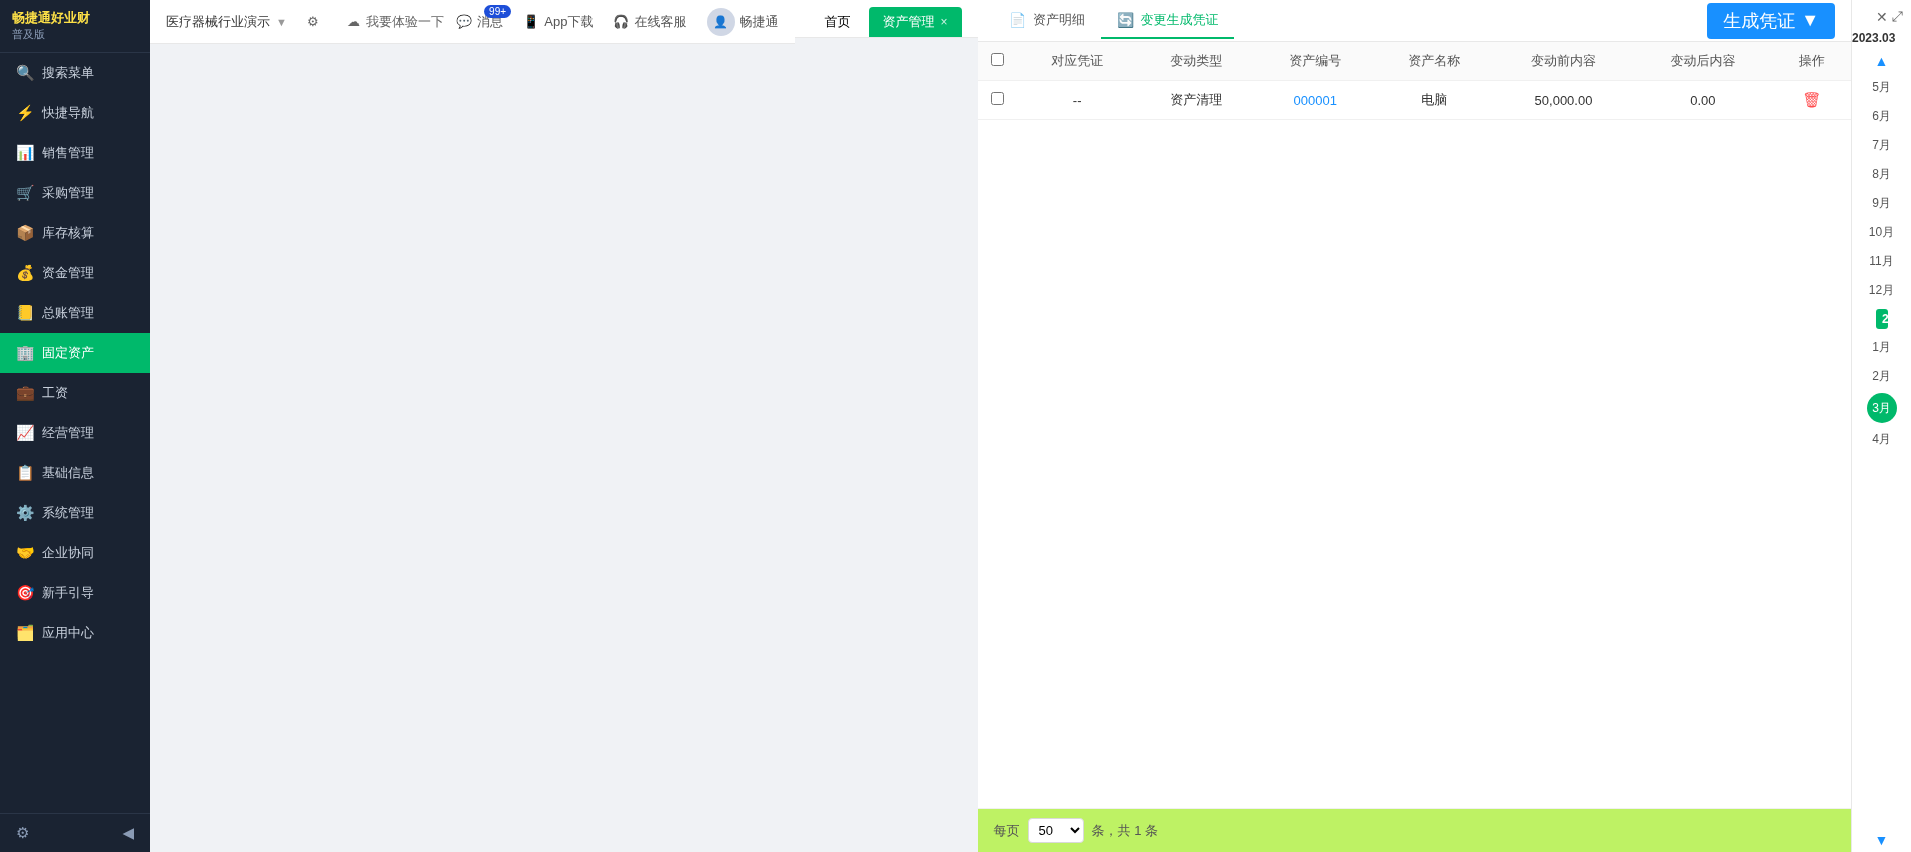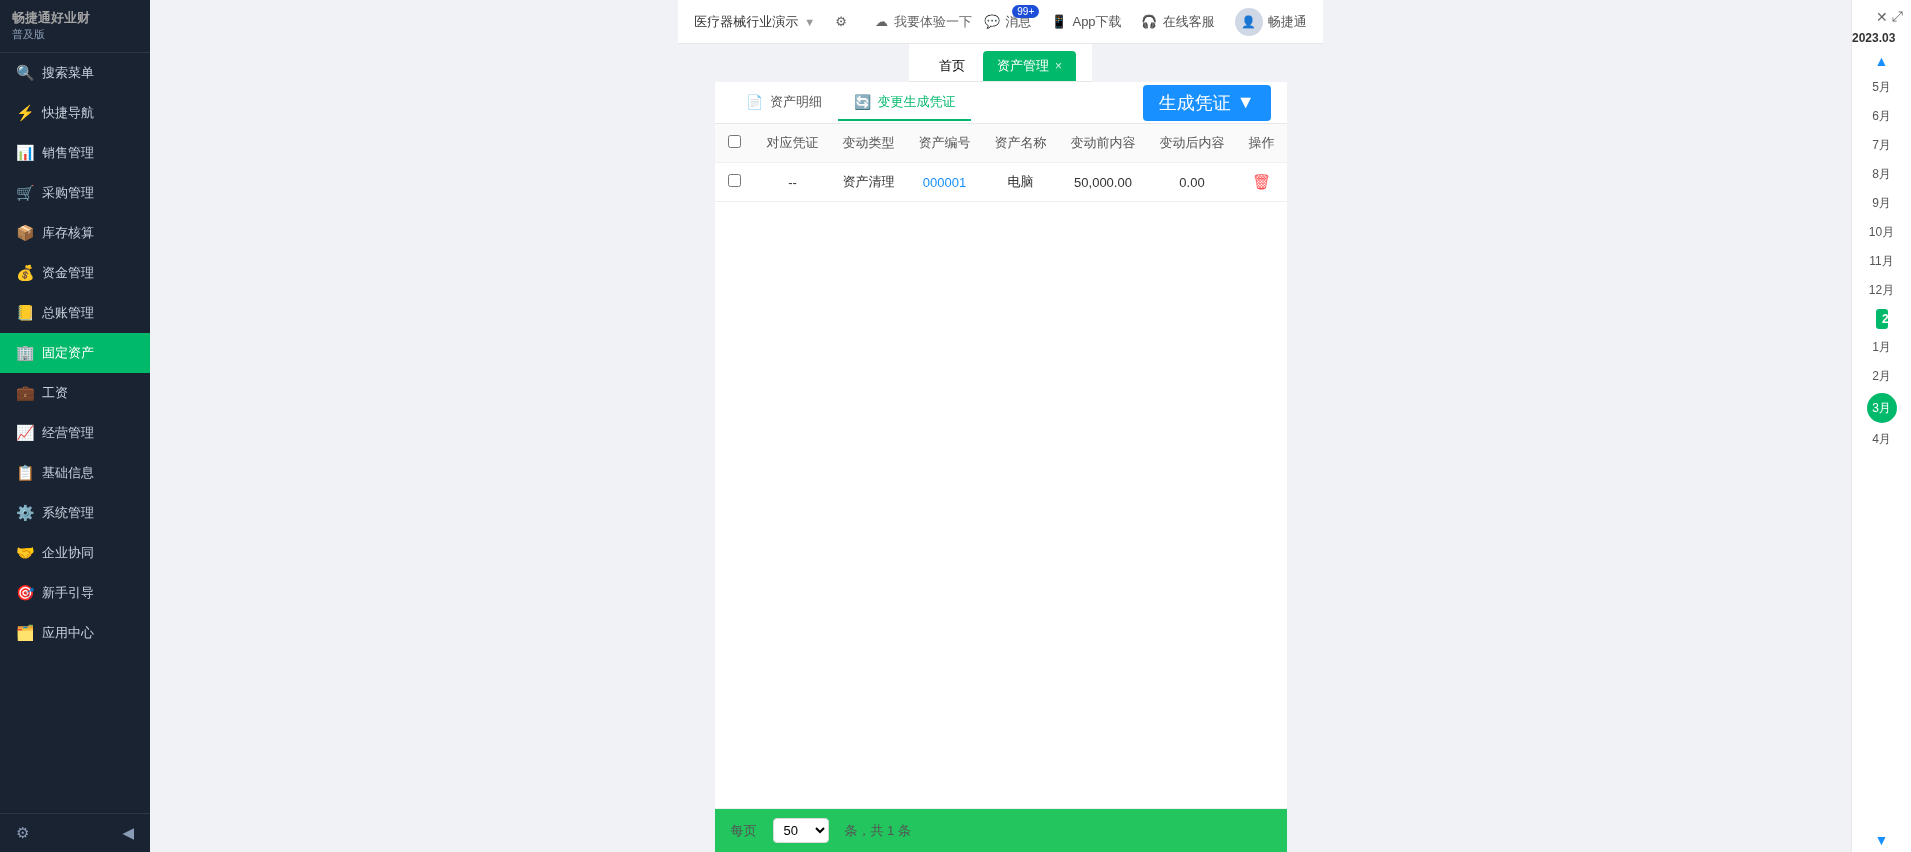--- a/index.html
+++ b/index.html
@@ -18,21 +18,21 @@
     .sidebar-logo {
       padding: 10px 12px;
       background: #1a2332;
       border-bottom: 1px solid #2a3547;
       display: flex;
       flex-direction: column;
       align-items: flex-start;
     }
     .sidebar-logo-title {
       font-size: 13px;
-      color: #a3a3a3;
+      color: #fde047;
       font-weight: bold;
       line-height: 1.3;
       text-align: center;
     }
     .sidebar-logo-sub {
       font-size: 11px;
       color: #8a9bb5;
     }
     .sidebar-scroll {
       flex: 1;
@@ -59,23 +59,21 @@
       justify-content: space-between;
       padding: 10px 16px;
       border-top: 1px solid #2a3547;
     }
     .sidebar-bottom-icon { color: #8a9bb5; cursor: pointer; font-size: 15px; }
 
     
     .main {
       flex: 1;
       display: flex;
-      flex-direction: column;
       overflow: hidden;
-      align-items: center;
     }
 
     
     .top-header {
       background: #fff;
       border-bottom: 1px solid #e8e8e8;
       height: 44px;
       display: flex;
       align-items: center;
       padding: 0 16px;
@@ -256,23 +254,23 @@
     .checkbox-cell { width: 40px; }
     .delete-icon { color: #ff4d4f; cursor: pointer; font-size: 15px; }
 
     
     .pagination-bar {
       height: 44px;
       border-top: 1px solid #f0f0f0;
       display: flex;
       align-items: center;
       padding: 0 16px;
-      gap: 16px;
+      gap: 8px;
       flex-shrink: 0;
-      background: #22c55e;
+      background: #bef264;
     }
     .per-page-label { color: #555; font-size: 13px; }
     .per-page-select {
       border: 1px solid #d9d9d9;
       border-radius: 4px;
       padding: 3px 6px;
       font-size: 13px;
       cursor: pointer;
       background: #fff;
     }

